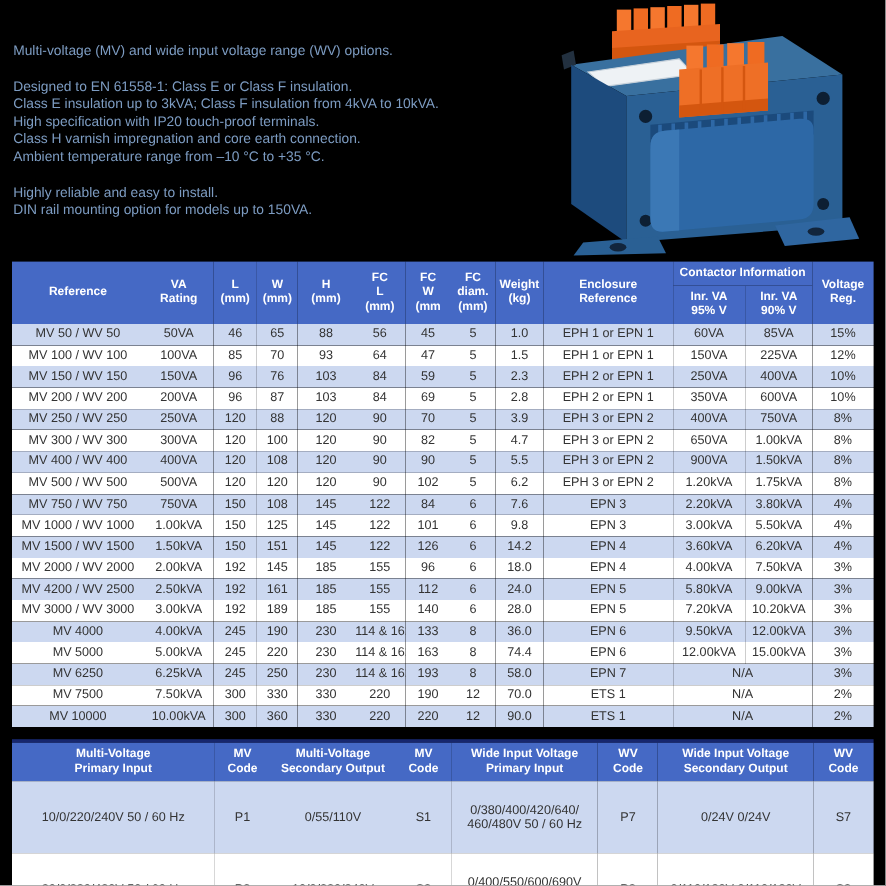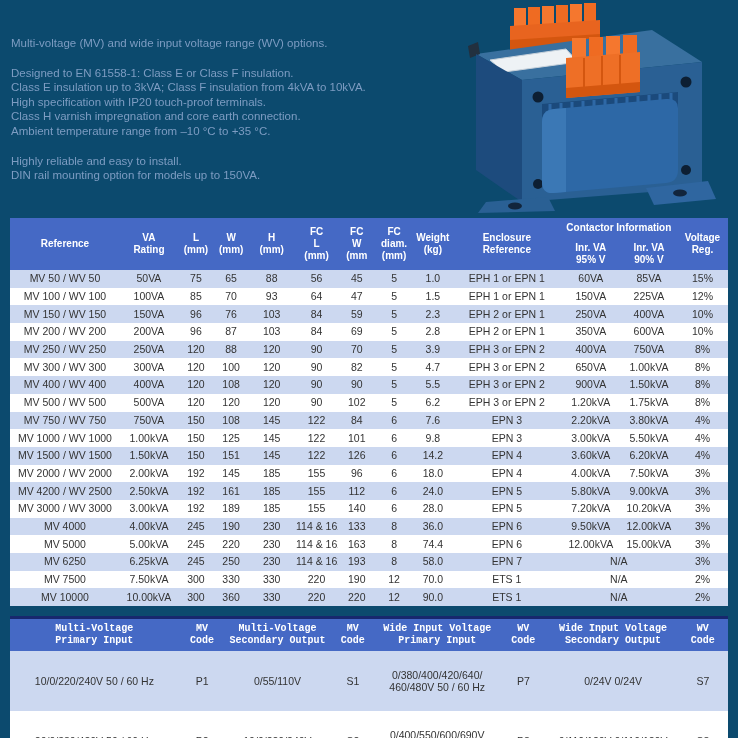--- a/index.html
+++ b/index.html
@@ -1,17 +1,17 @@
 <!DOCTYPE html>
 <html><head>
 <meta charset="utf-8">
 <style>
   html,body { margin:0; padding:0; background:#ffffff; }
   .page {
-    position:relative; width:738px; height:738px; background:#0c4a6e;
+    position:relative; width:738px; height:738px; background:#000000;
     font-family:"Liberation Sans", sans-serif; overflow:hidden;
   }
   
   .desc { position:absolute; left:11px; top:36px; width:430px;
           font-size:11.5px; line-height:14.6px; color:#7d9cc2; }
   .desc p { margin:0 0 15px 0; white-space:pre-line; }
   
   .photo { position:absolute; left:448px; top:0px; width:290px; height:214px; }
   
   table { border-collapse:collapse; table-layout:fixed; width:100%; }
@@ -19,21 +19,21 @@
        vertical-align:middle; white-space:pre-line; }
   td { text-align:center; vertical-align:middle; color:#333333; }
   .spec-wrap { position:absolute; left:10px; top:218px; width:718px; }
   .spec th { font-size:10px; line-height:12px; padding:4px 1px; }
   .spec td { font-size:10.5px; line-height:11px; height:17.7px; padding:0 1px;
              white-space:nowrap; overflow:hidden; }
   .spec tbody tr:nth-child(odd)  { background:#ccd8f0; }
   .spec tbody tr:nth-child(even) { background:#ffffff; }
   .volt-wrap { position:absolute; left:10px; top:616px; width:718px;
                border-top:3px solid #17276e; }
-  .volt th { font-size:10px; line-height:12px; padding:4px 1px;font-family:Liberation Mono, monospace; }
+  .volt th { font-size:10px; line-height:12px; padding:4px 1px; }
   .volt td { font-size:10.5px; line-height:12px; padding:18px 2px;
              white-space:pre-line; }
   .volt tbody tr:nth-child(odd)  { background:#ccd8f0; }
   .volt tbody tr:nth-child(even) { background:#ffffff; }
 </style>
 </head>
 <body>
 
 <div class="page">
 
@@ -160,21 +160,21 @@
           <th>Inr. VA
 95% V</th>
           <th>Inr. VA
 90% V</th>
         </tr>
       </thead>
       <tbody>
           <tr>
             <td>MV 50 / WV 50</td>
             <td>50VA</td>
-            <td>75</td>
+            <td>46</td>
             <td>65</td>
             <td>88</td>
             <td>56</td>
             <td>45</td>
             <td>5</td>
             <td>1.0</td>
             <td>EPH 1 or EPN 1</td>
             <td>60VA</td>
             <td>85VA</td>
             <td>15%</td>

